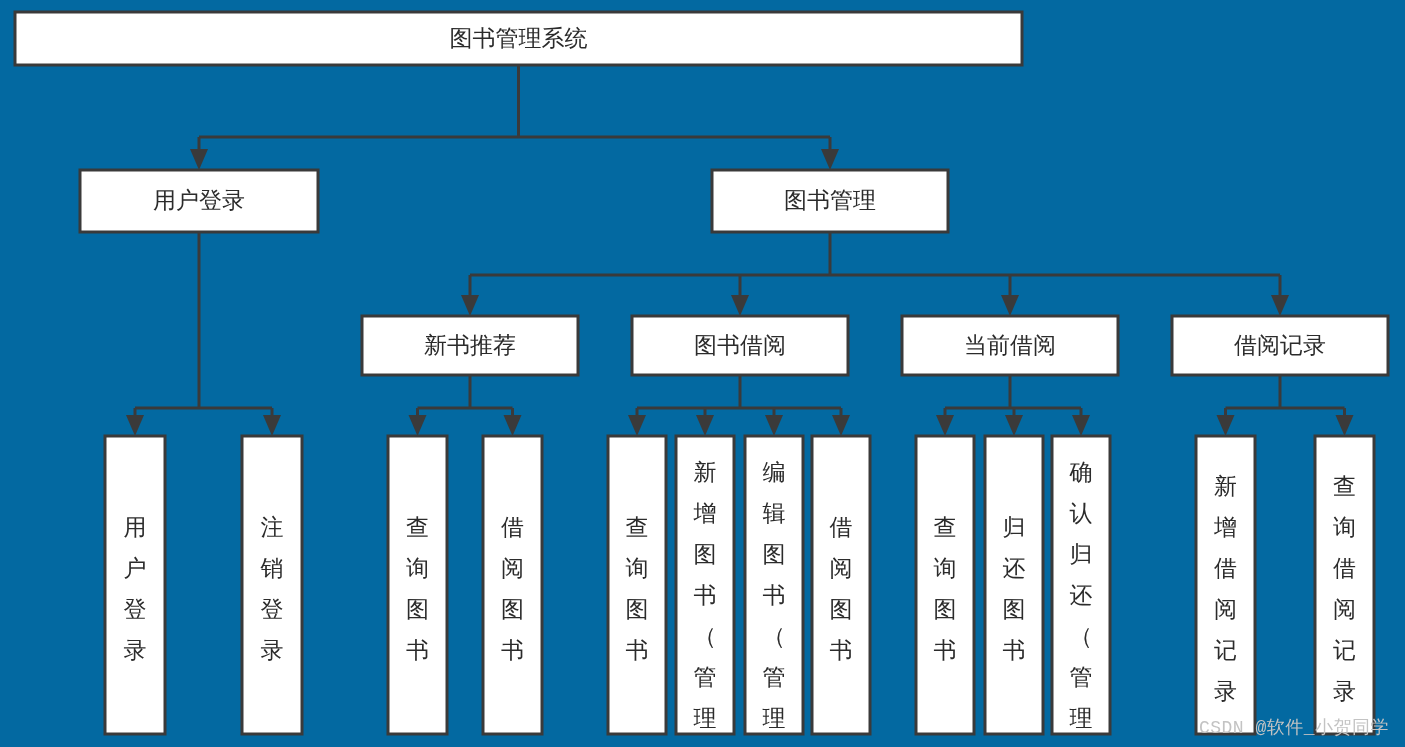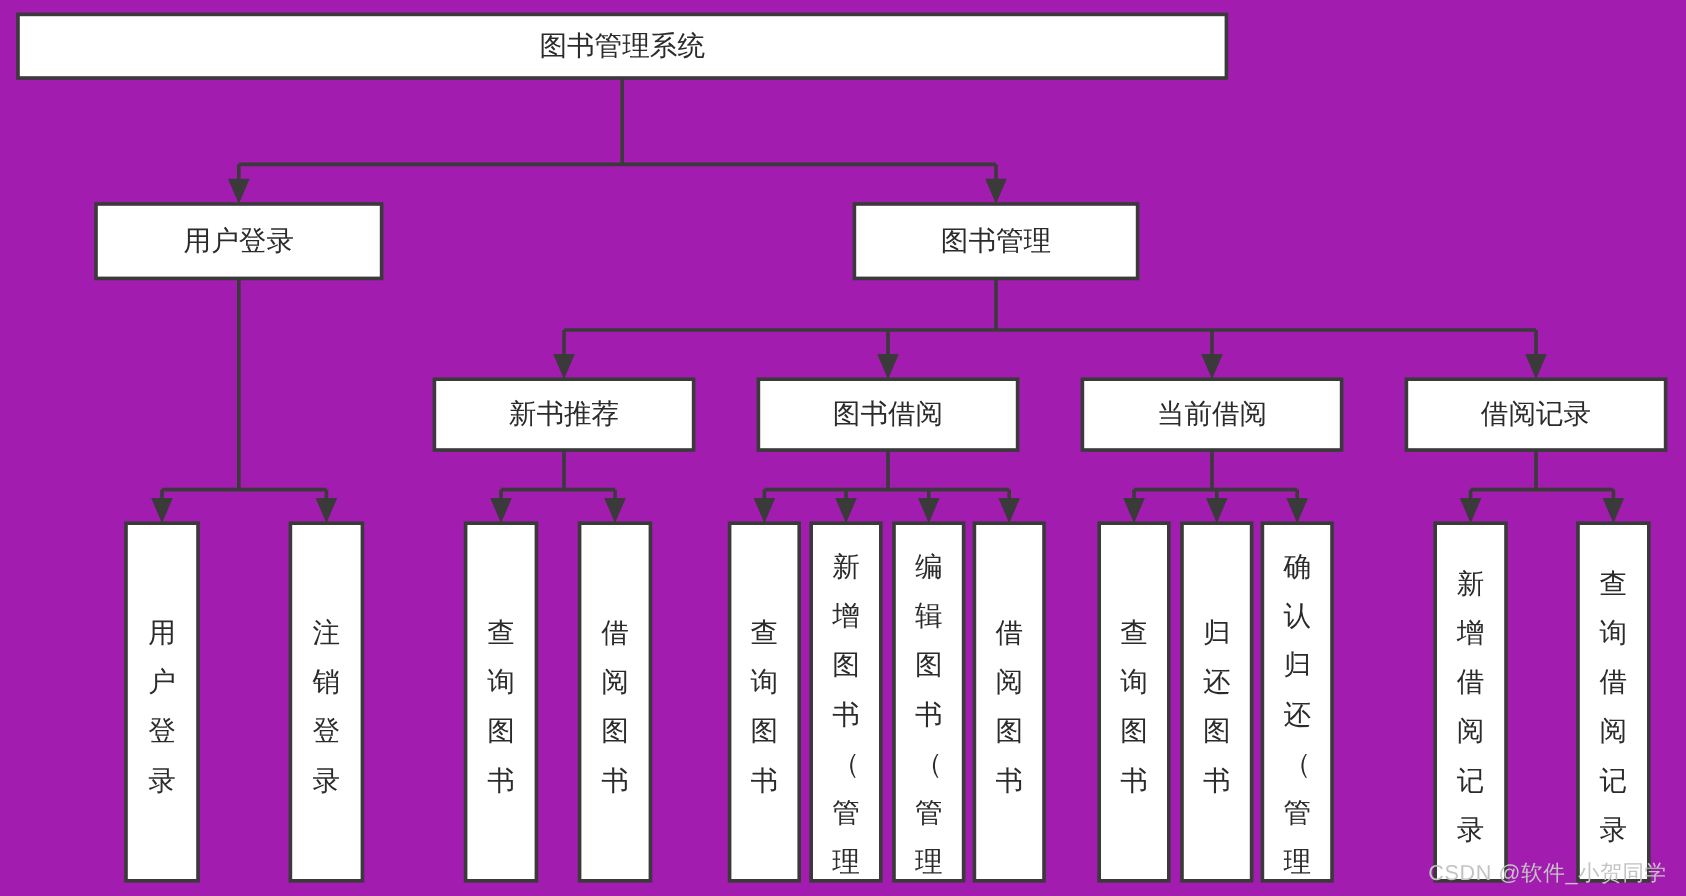--- a/index.html
+++ b/index.html
@@ -10,21 +10,21 @@
   body {
     width: 1405px;
     height: 747px;
     font-family: "Liberation Sans", "DejaVu Sans", sans-serif;
     overflow: hidden;
   }
   #diagram-root {
     position: relative;
     width: 1405px;
     height: 747px;
-    background: #a21caf;
+    background: #0369a1;
   }
   svg#diagram-canvas {
     position: absolute;
     top: 0;
     left: 0;
     width: 1405px;
     height: 747px;
     display: block;
   }
   .node-box {
@@ -52,21 +52,21 @@
   .node-label-v {
     fill: #2b2b2b;
     font-family: "Liberation Sans", "DejaVu Sans", sans-serif;
     font-size: 23px;
     text-anchor: middle;
   }
   .watermark-text {
     position: absolute;
     right: 16px;
     bottom: 8px;
-    font-family: Liberation Sans, sans-serif;
+    font-family: Liberation Mono, monospace;
     font-size: 18px;
     color: #c3c3c3;
     white-space: nowrap;
     letter-spacing: 0.5px;
   }
 </style>
 </head>
 <body>
 
 <div id="diagram-root">

